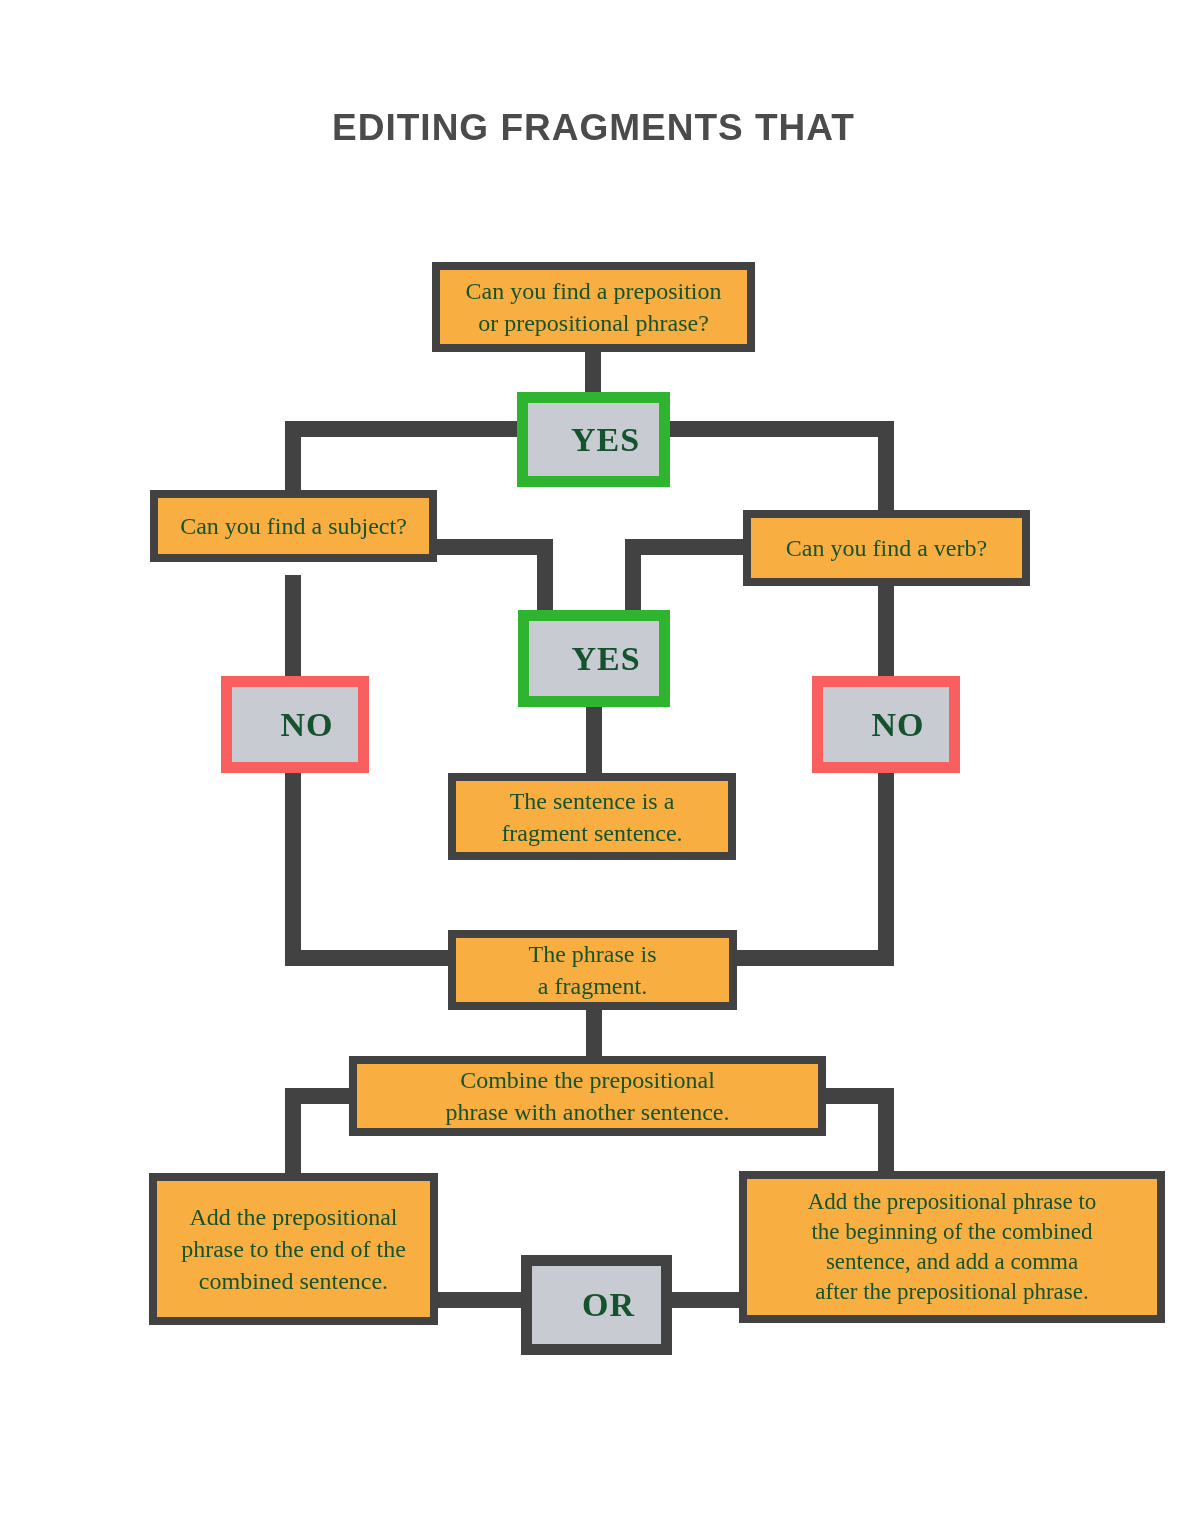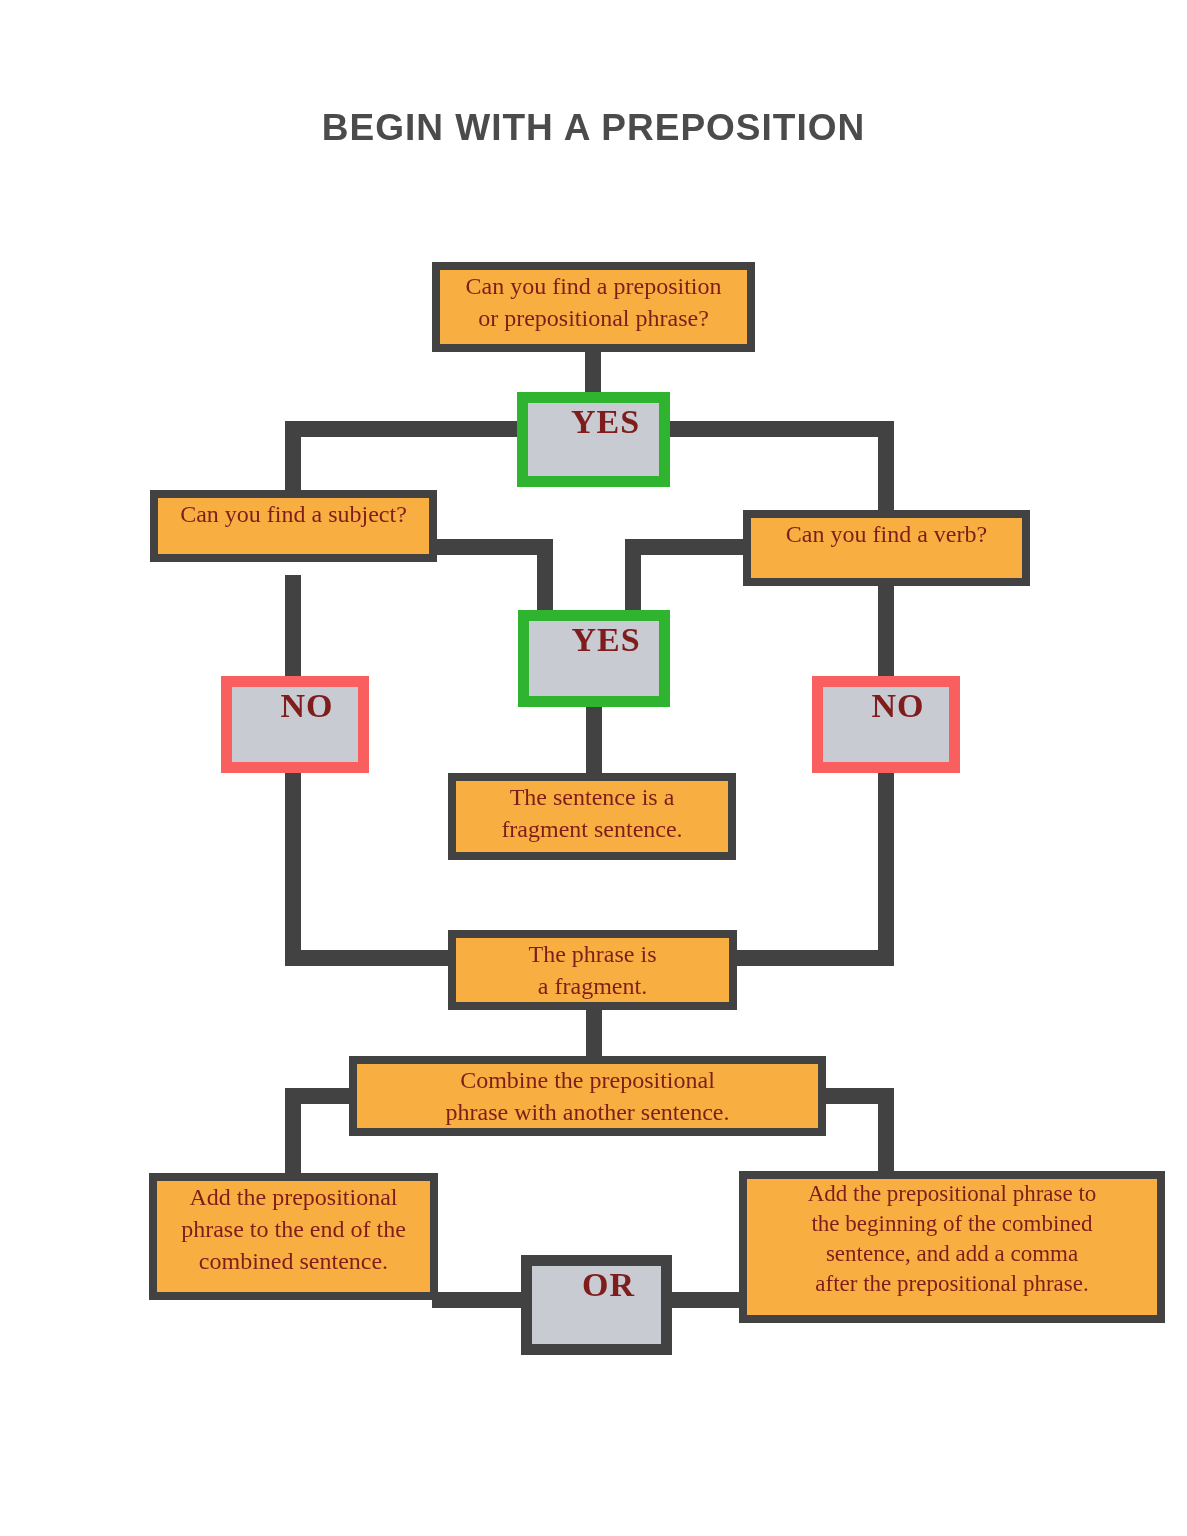--- a/index.html
+++ b/index.html
@@ -25,24 +25,25 @@
   }
   .conn{
     position:absolute;
     background:var(--dark);
     z-index:1;
   }
   .box{
     position:absolute;
     box-sizing:border-box;
     display:flex;
+    align-items:center;
     justify-content:center;
     text-align:center;
     z-index:2;
-    color:#7f1d1d;
+    color:#14532d;
   }
   .box-text{
     white-space:pre-line;
     display:block;
     width:100%;
   }
   .orange{
     background:var(--orange);
     border:8px solid var(--dark);
     font-size:24px;
@@ -59,21 +60,21 @@
   .red-border{ border:11px solid var(--red); }
   .dark-border{ border:11px solid var(--dark); }
   .small-text{ font-size:23px; line-height:30px; }
 </style>
 </head>
 <body>
 
 <div class="canvas">
 
   <div class="title">
-    <div>BEGIN WITH A PREPOSITION</div>
+    <div>EDITING FRAGMENTS THAT</div>
   </div>
 
   <div class="conn" style="left:585px;top:340px;width:16px;height:62px"></div>
   <div class="conn" style="left:285px;top:421px;width:245px;height:16px"></div>
   <div class="conn" style="left:285px;top:421px;width:16px;height:95px"></div>
   <div class="conn" style="left:658px;top:421px;width:236px;height:16px"></div>
   <div class="conn" style="left:878px;top:421px;width:16px;height:95px"></div>
   <div class="conn" style="left:425px;top:539px;width:128px;height:16px"></div>
   <div class="conn" style="left:537px;top:539px;width:16px;height:78px"></div>
   <div class="conn" style="left:625px;top:539px;width:125px;height:16px"></div>
@@ -130,21 +131,21 @@
   <div class="box orange" style="left:448px;top:930px;width:289px;height:80px">
     <span class="box-text">The phrase is
 a fragment.</span>
   </div>
 
   <div class="box orange" style="left:349px;top:1056px;width:477px;height:80px">
     <span class="box-text">Combine the prepositional
 phrase with another sentence.</span>
   </div>
 
-  <div class="box orange" style="left:149px;top:1173px;width:289px;height:127px">
+  <div class="box orange" style="left:149px;top:1173px;width:289px;height:152px">
     <span class="box-text">Add the prepositional
 phrase to the end of the
 combined sentence.</span>
   </div>
 
   <div class="box label dark-border" style="left:521px;top:1255px;width:151px;height:100px">
     <span class="box-text">OR</span>
   </div>
 
   <div class="box orange small-text" style="left:739px;top:1171px;width:426px;height:152px">

